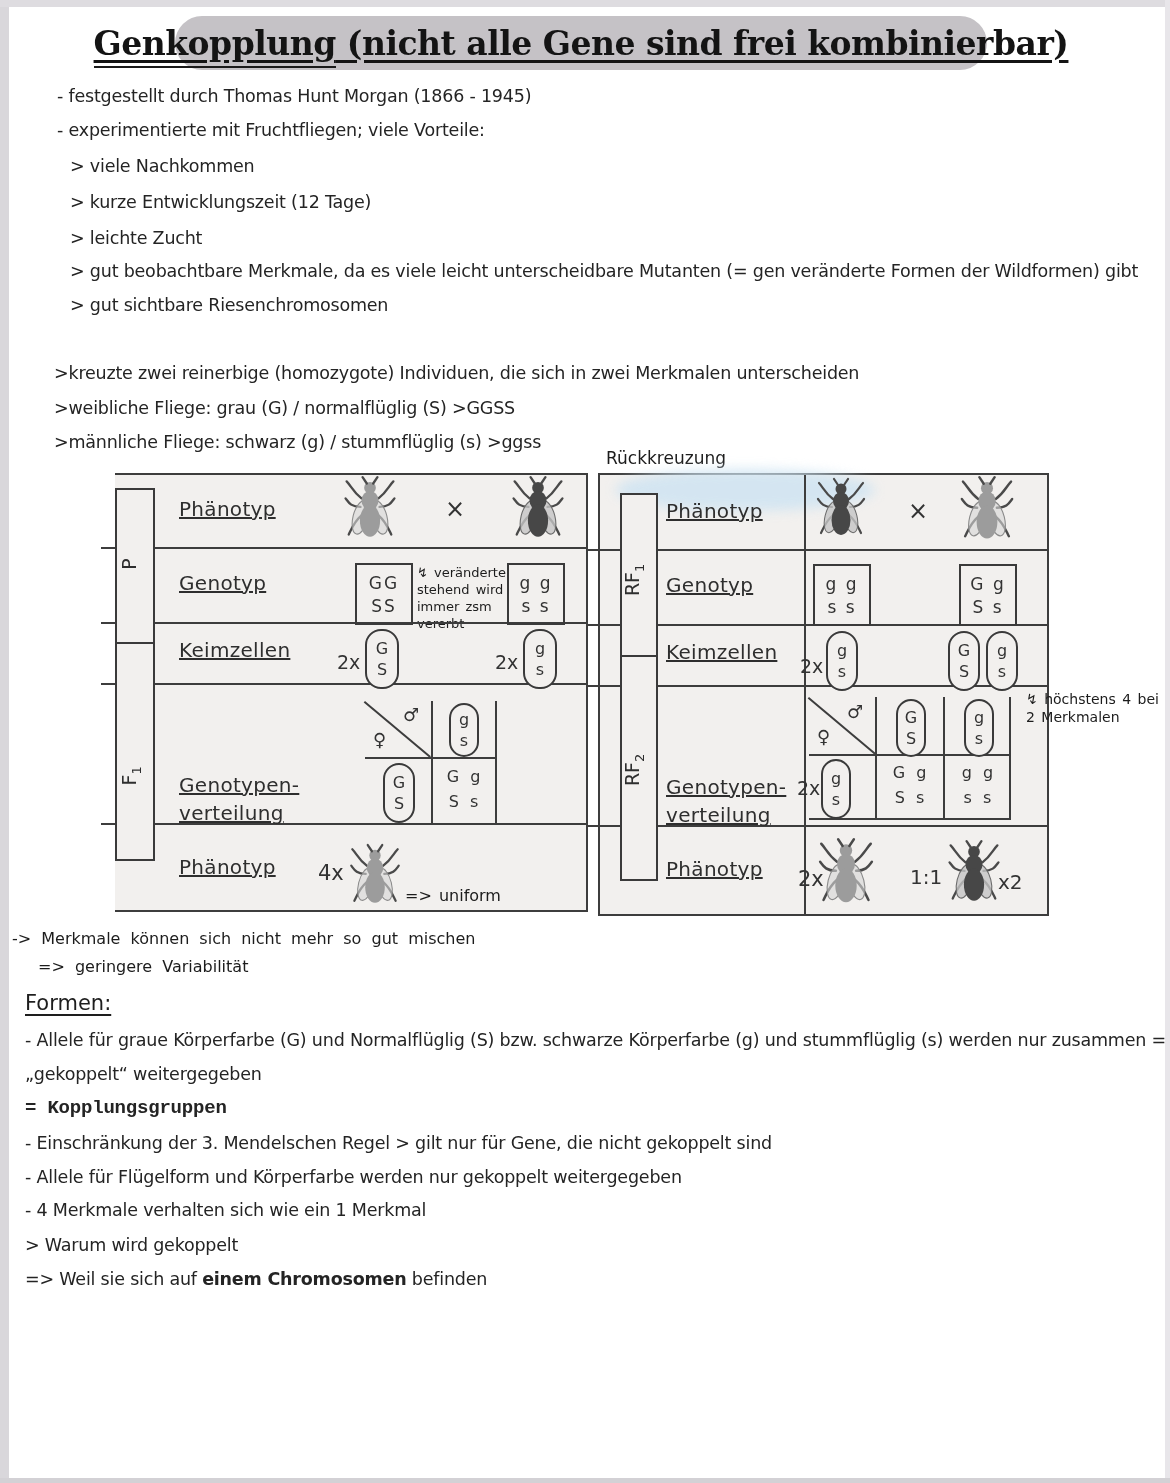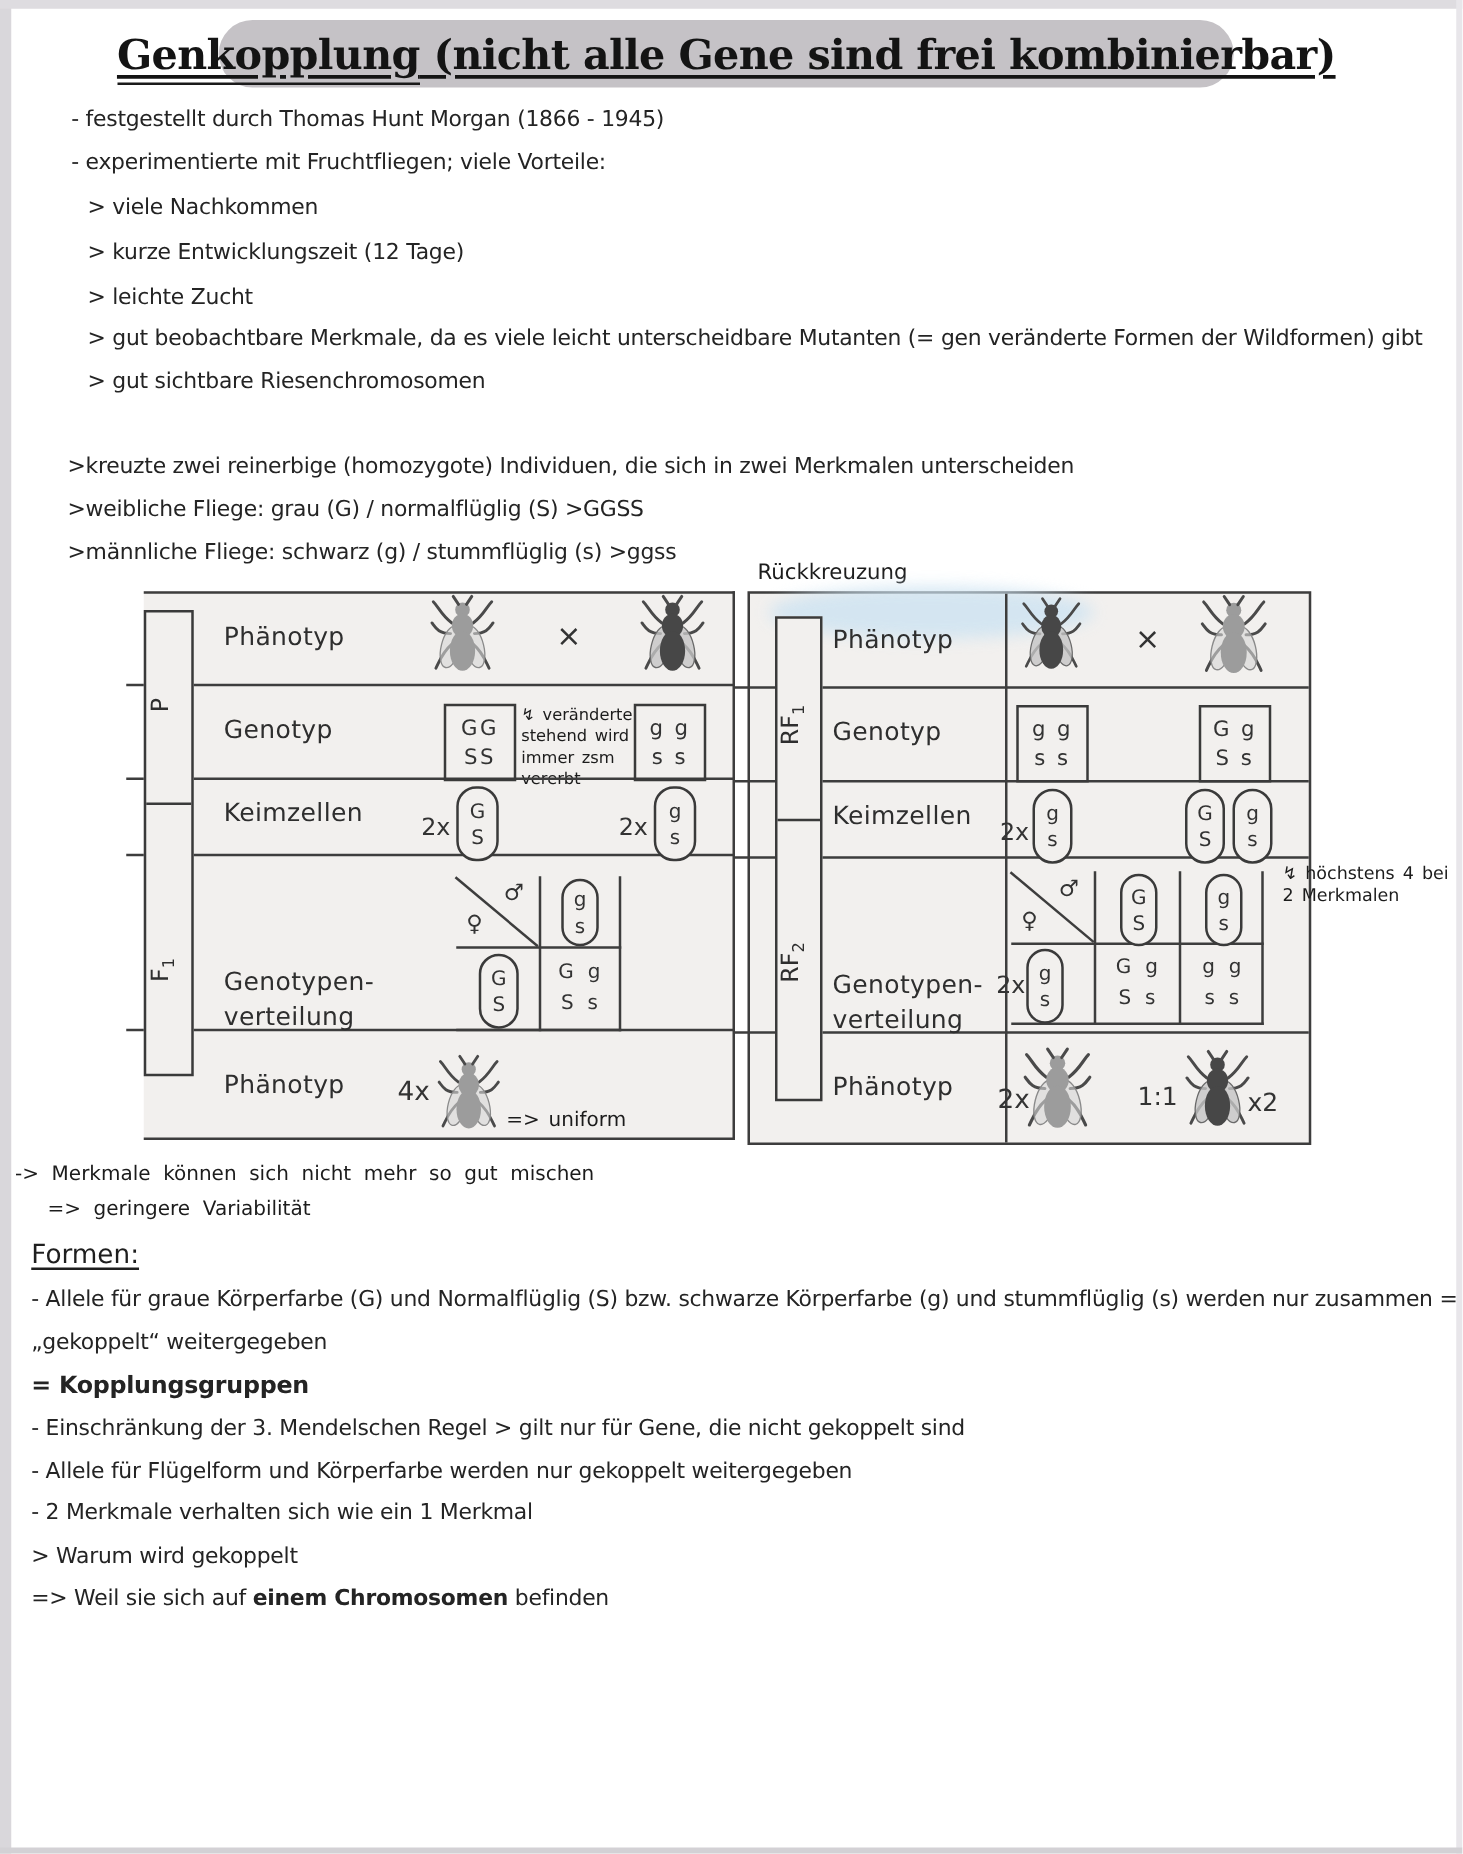--- a/index.html
+++ b/index.html
@@ -21,38 +21,38 @@
   }
   .title-pill h1{
     margin:0;font-family:"DejaVu Serif",serif;font-weight:bold;font-size:33px;color:#141414;
     text-decoration:underline;text-underline-offset:5px;white-space:nowrap;letter-spacing:-0.5px;
   }
   .title-pill h1 .dbl{border-bottom:2.5px solid #1a1a1a;padding-bottom:3px;}
 
   
   .hw{position:absolute;font-size:17.5px;letter-spacing:-0.2px;white-space:nowrap;color:#242424;margin-left:32px;}
   .uw{position:absolute;font-size:17.5px;letter-spacing:-0.2px;white-space:nowrap;color:#242424;}
-  .uw.bold{font-weight:bold;font-size:19px;}
+  .uw.bold{font-weight:bold;font-size:19px;font-family:Liberation Mono, monospace;}
   .uheading{position:absolute;font-size:21px;text-decoration:underline;text-underline-offset:4px;color:#1e1e1e;}
   .bseg{font-weight:bold;}
 
   
   .scrawl{position:absolute;font-size:16px;word-spacing:5px;color:#1c1c1c;white-space:nowrap;}
   .scrawl.small{font-size:13px;word-spacing:2px;line-height:1.3;}
   .scrawl.md{font-size:17px;}
 
   
   .scan{position:absolute;background:#f2f0ee;}
   .ln{position:absolute;background:#3d3d3d;z-index:2;}
   .rowsep{position:absolute;height:2px;background:#3d3d3d;z-index:2;}
   .genbar{position:absolute;border:2px solid #3a3a3a;background:#f2f0ee;z-index:5;}
   .genbar .divider{position:absolute;left:0;right:0;height:2px;background:#3a3a3a;}
   .genlabel{position:absolute;transform:rotate(-90deg);font-size:19px;color:#2e2e2e;white-space:nowrap;z-index:6;}
   .genlabel sub{font-size:13px;}
-  .rlabel{position:absolute;font-size:20px;color:#2e2e2e;letter-spacing:.3px;z-index:4;white-space:nowrap;}
+  .rlabel{position:absolute;font-size:20px;color:#2e2e2e;letter-spacing:.3px;z-index:4;white-space:nowrap;text-decoration:underline;}
   .gbox{position:absolute;border:2.5px solid #3a3a3a;display:flex;flex-direction:column;align-items:center;justify-content:center;
         gap:3px;font-size:17px;color:#333;z-index:4;letter-spacing:2px;}
   .ov{position:absolute;border:2px solid #3a3a3a;border-radius:16px;background:#f2f0ee;display:flex;flex-direction:column;
       align-items:center;justify-content:center;gap:2px;font-size:16px;color:#333;z-index:4;}
   .mult{position:absolute;font-size:19px;color:#333;z-index:4;}
   .cross{position:absolute;font-size:24px;color:#333;z-index:4;}
   .cellTxt{position:absolute;display:flex;flex-direction:column;align-items:center;gap:6px;font-size:16px;color:#333;
            z-index:4;letter-spacing:3px;}
   .gender{position:absolute;font-size:18px;color:#333;z-index:4;}
   .diag{position:absolute;height:2px;background:#3d3d3d;transform-origin:0 0;transform:rotate(40deg);z-index:3;}
@@ -422,17 +422,17 @@
 
 <div class="scrawl" style="left:12px;top:929px">-&gt; Merkmale können sich nicht mehr so gut mischen</div>
 <div class="scrawl" style="left:38px;top:957px">=&gt; geringere Variabilität</div>
 
 <div class="uheading" style="left:25px;top:991px">Formen:</div>
 <div class="uw" style="left:25px;top:1030px">- Allele für graue Körperfarbe (G) und Normalflüglig (S) bzw. schwarze Körperfarbe (g) und stummflüglig (s) werden nur zusammen =</div>
 <div class="uw" style="left:25px;top:1064px">„gekoppelt“ weitergegeben</div>
 <div class="uw bold" style="left:25px;top:1097px">= Kopplungsgruppen</div>
 <div class="uw" style="left:25px;top:1133px">- Einschränkung der 3. Mendelschen Regel &gt; gilt nur für Gene, die nicht gekoppelt sind</div>
 <div class="uw" style="left:25px;top:1167px">- Allele für Flügelform und Körperfarbe werden nur gekoppelt weitergegeben</div>
-<div class="uw" style="left:25px;top:1200px">- 2 Merkmale verhalten sich wie ein 1 Merkmal</div>
+<div class="uw" style="left:25px;top:1200px">- 4 Merkmale verhalten sich wie ein 1 Merkmal</div>
 <div class="uw" style="left:25px;top:1235px">&gt; Warum wird gekoppelt</div>
 <div class="uw" style="left:25px;top:1269px">
   <span>=&gt; Weil sie sich auf </span><span class="bseg">einem Chromosomen</span><span> befinden</span>
 </div>
 
 </body></html>

